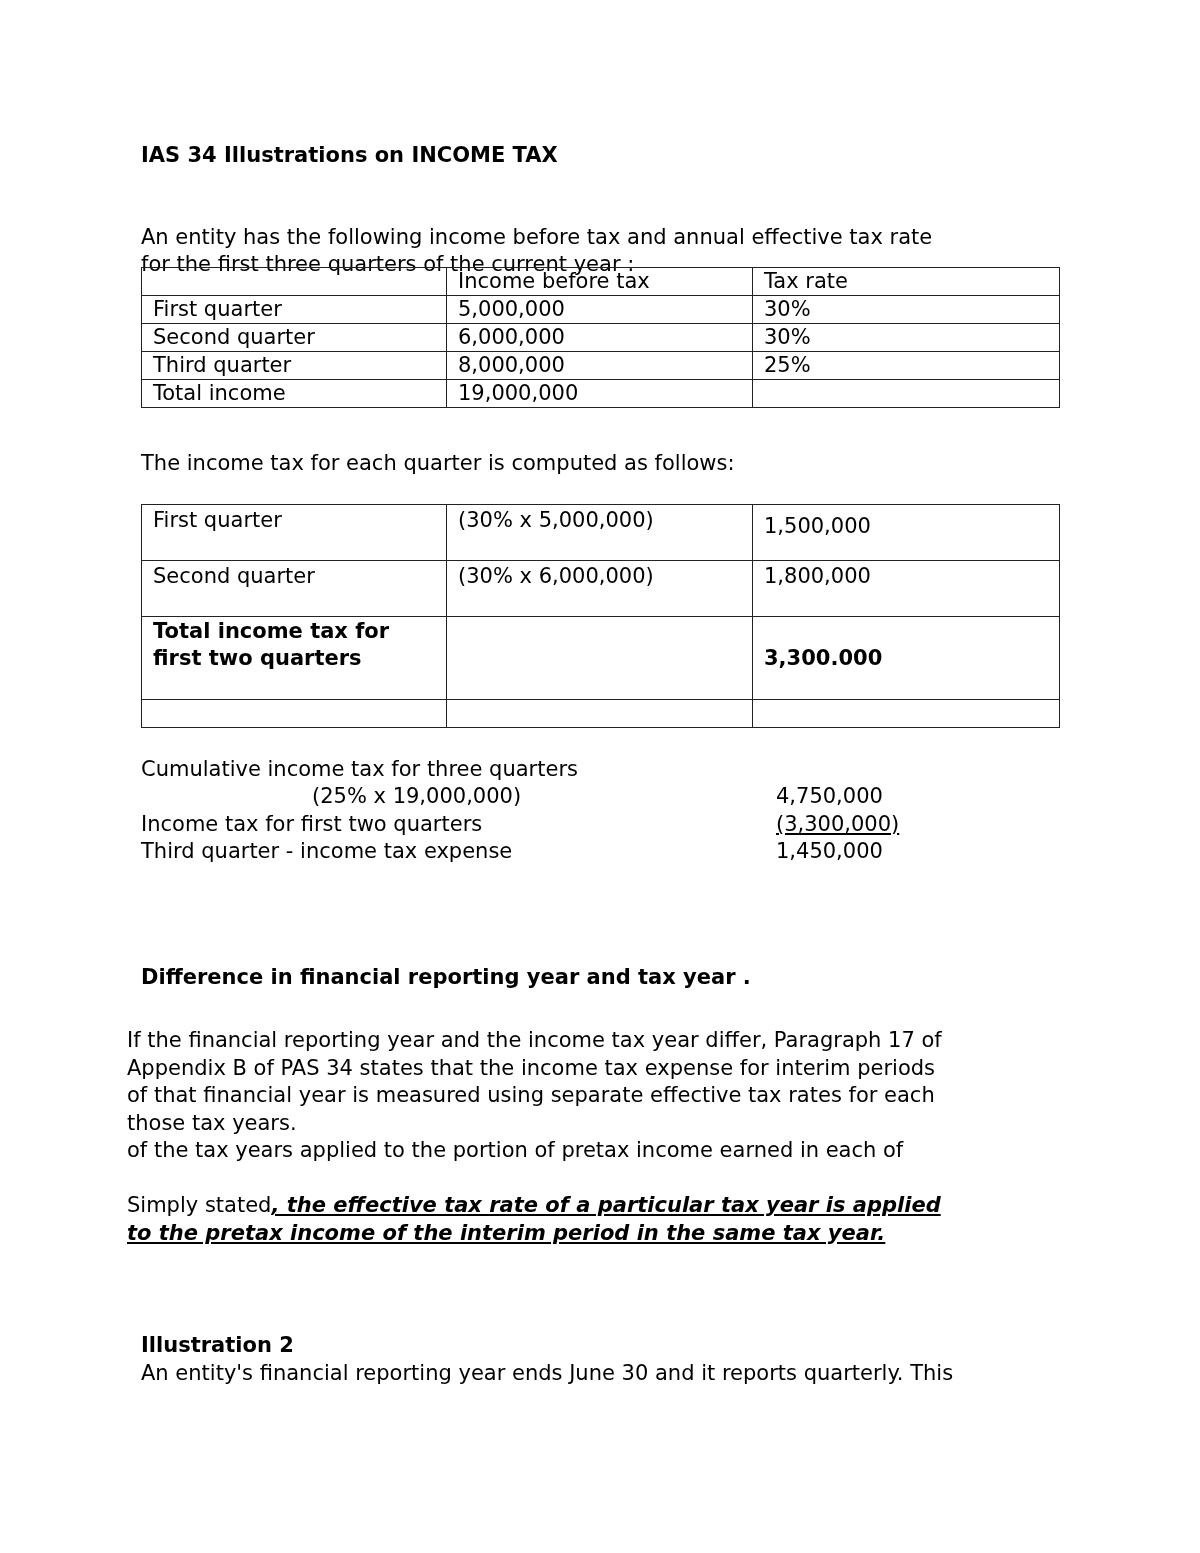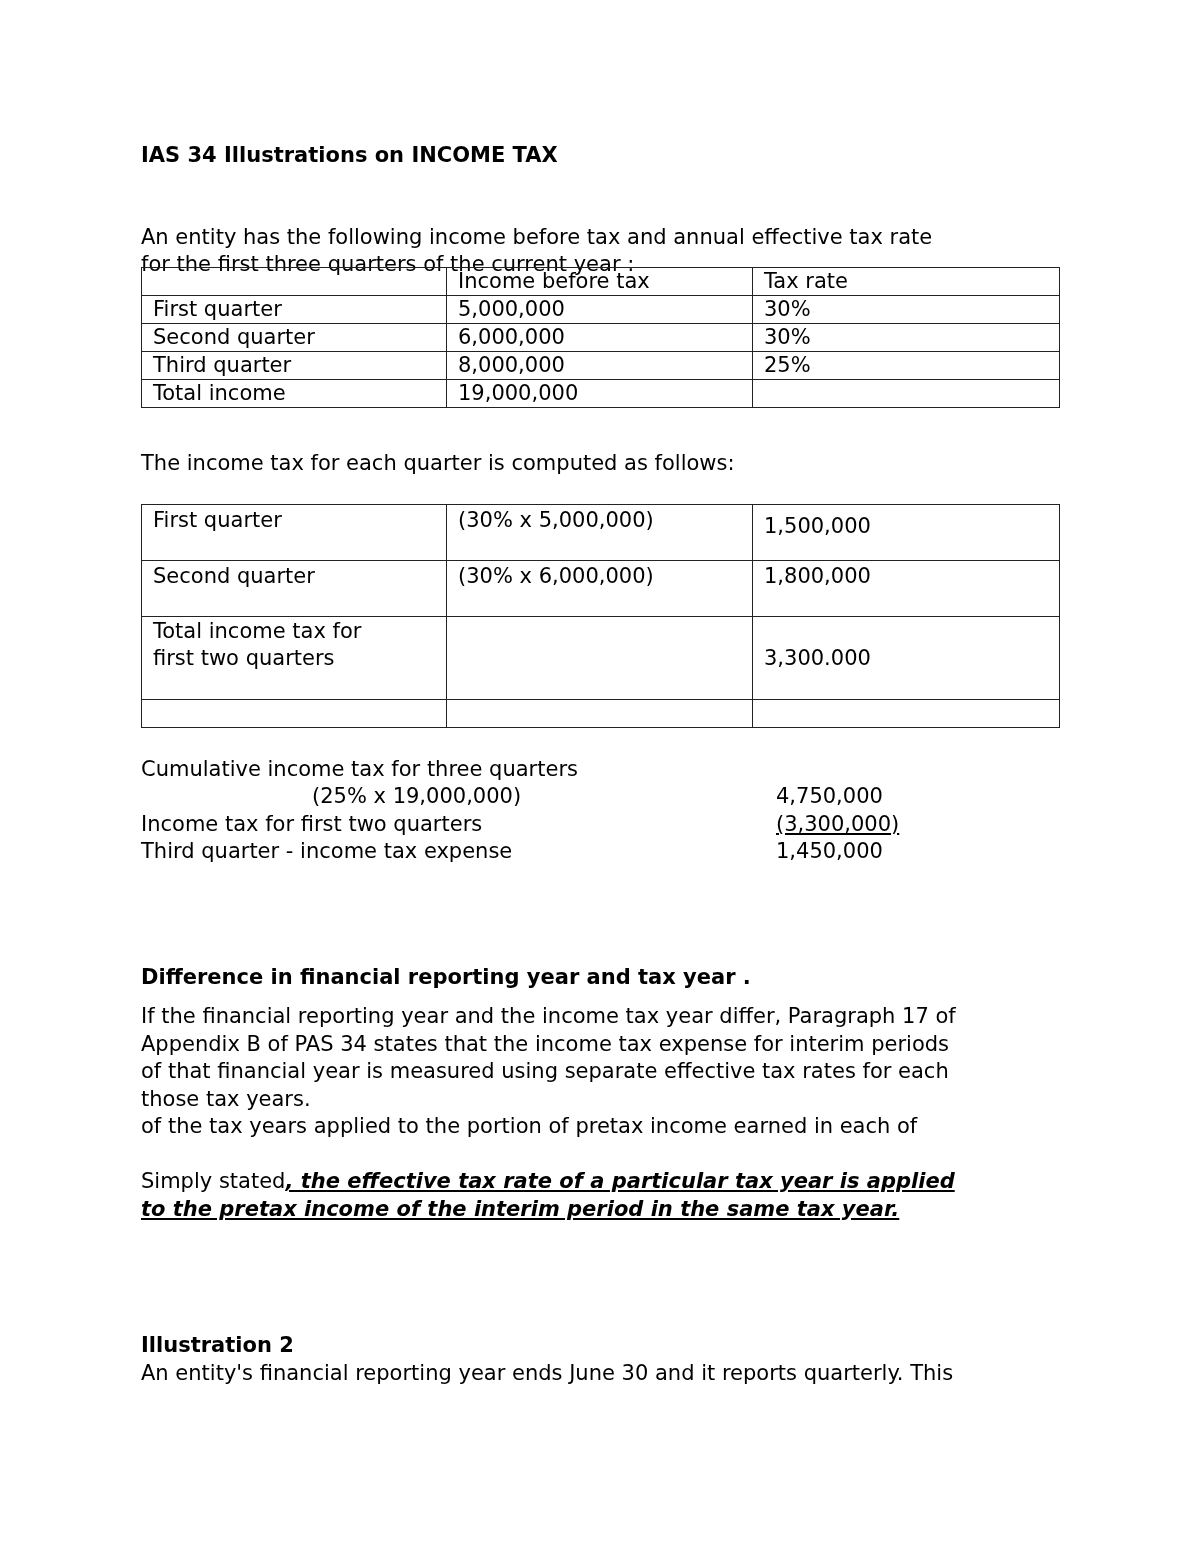--- a/index.html
+++ b/index.html
@@ -7,21 +7,21 @@
          font-family: "DejaVu Sans", sans-serif; color: #000; font-size: 21px; }
   .abs { position: absolute; white-space: nowrap; line-height: 27px; }
   .bold { font-weight: bold; }
   .bi { font-weight: bold; font-style: italic; text-decoration: underline; }
   table { position: absolute; border-collapse: collapse; table-layout: fixed; }
   td { border: 1.5px solid #222; padding: 0 0 0 11px; font-size: 21px; vertical-align: top; line-height: 27px; }
   #t1 { left: 141px; top: 267px; width: 918px; }
   #t1 td { height: 27px; }
   #t2 { left: 141px; top: 504px; width: 918px; }
   .u { text-decoration: underline; }
-  .para { position: absolute; left: 141px; width: 930px; line-height: 27.5px; }
+  .para { position: absolute; left: 127px; width: 930px; line-height: 27.5px; margin-top: 24px; }
 </style>
 </head>
 <body>
 
 <div class="abs bold" style="left:141px; top:142px;">IAS 34 Illustrations on INCOME TAX</div>
 
 <div class="abs" style="left:141px; top:224px;">An entity has the following income before tax and annual effective tax rate</div>
 <div class="abs" style="left:141px; top:251px;">for the first three quarters of the current year :</div>
 
 <table id="t1">
@@ -71,21 +71,21 @@
       <tr style="height:56px;">
     <td style="padding-top:2px;">First quarter</td>
     <td style="padding-top:2px;">(30% x 5,000,000)</td>
     <td style="padding-top:8px;">1,500,000</td>
   </tr>
   <tr style="height:56px;">
     <td style="padding-top:2px;">Second quarter</td>
     <td style="padding-top:2px;">(30% x 6,000,000)</td>
     <td style="padding-top:2px;">1,800,000</td>
   </tr>
-  <tr style="height:83px;">
+  <tr style="height:83px;font-weight:bold;">
     <td style="padding-top:1px;">
       <div>Total income tax for</div>
       <div>first two quarters</div>
     </td>
     <td></td>
     <td style="padding-top:28px;">3,300.000</td>
   </tr>
   <tr style="height:28px;">
     <td></td>
     <td></td>

